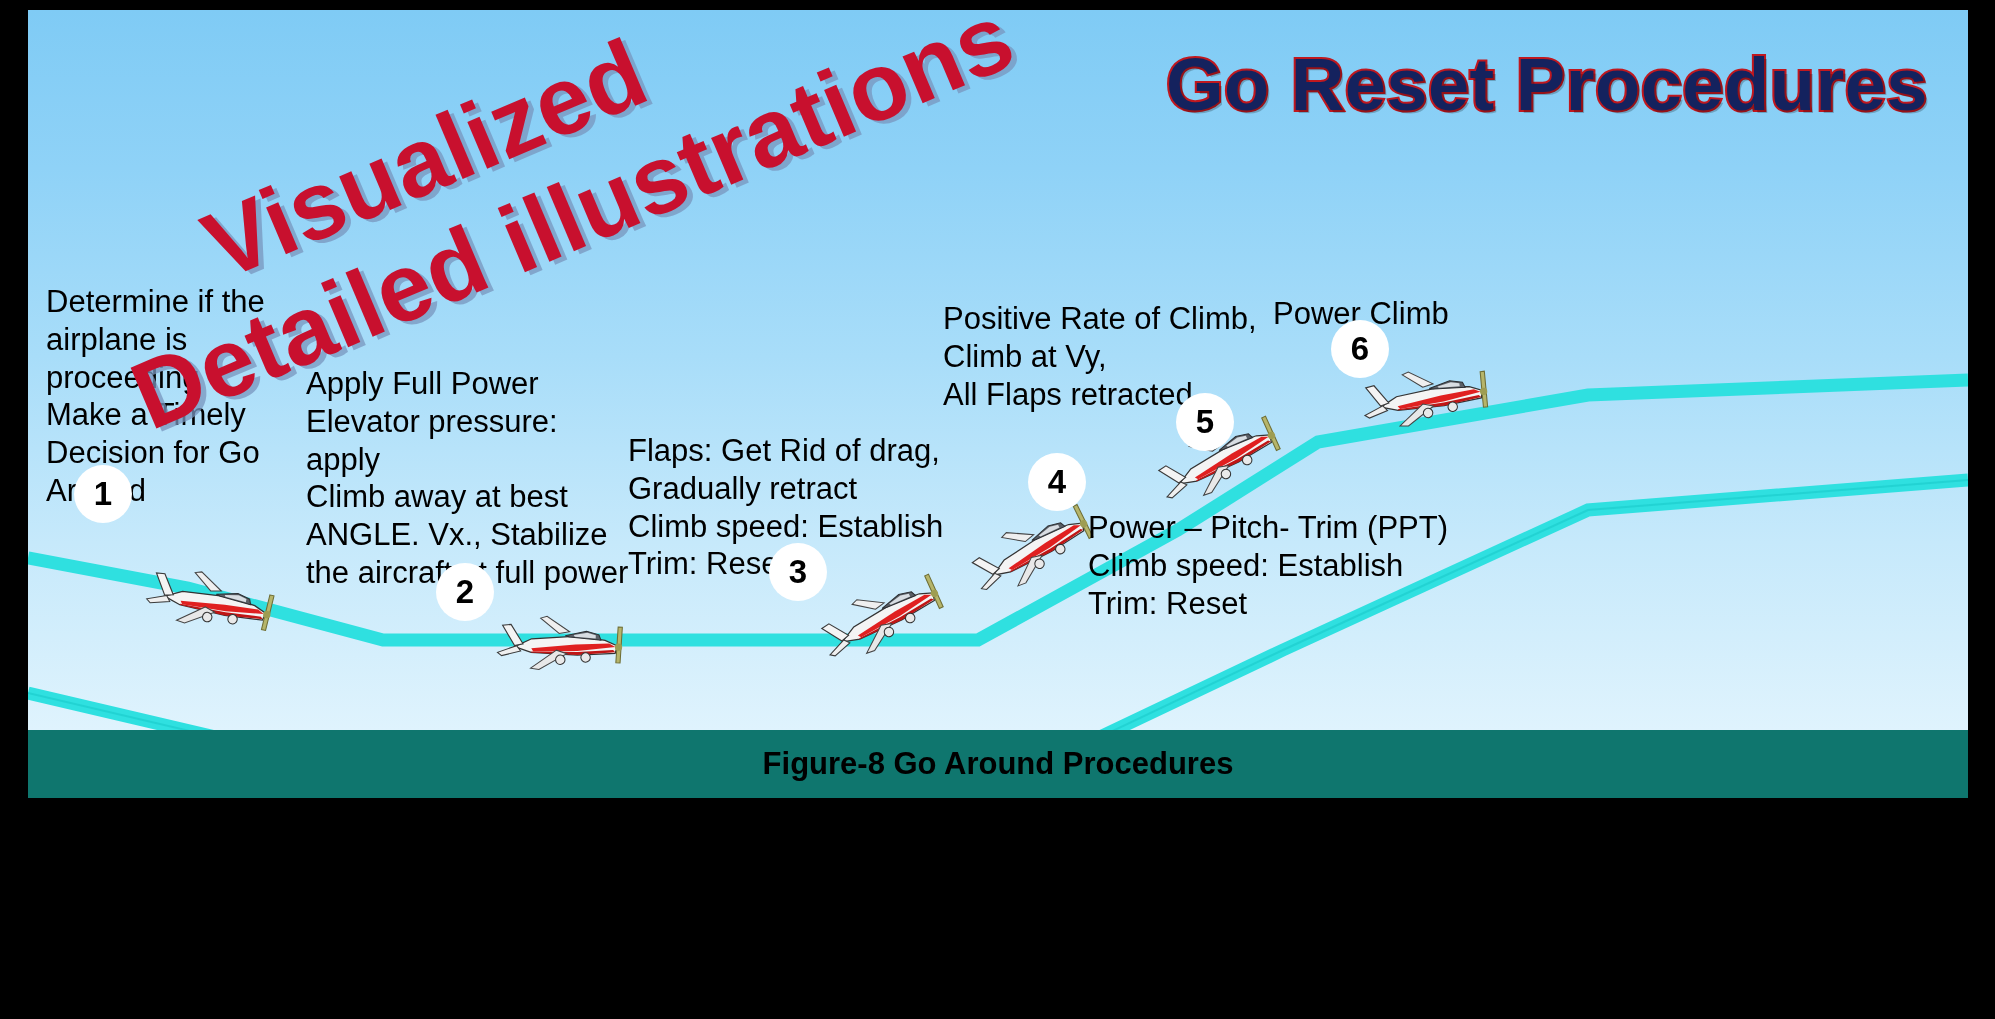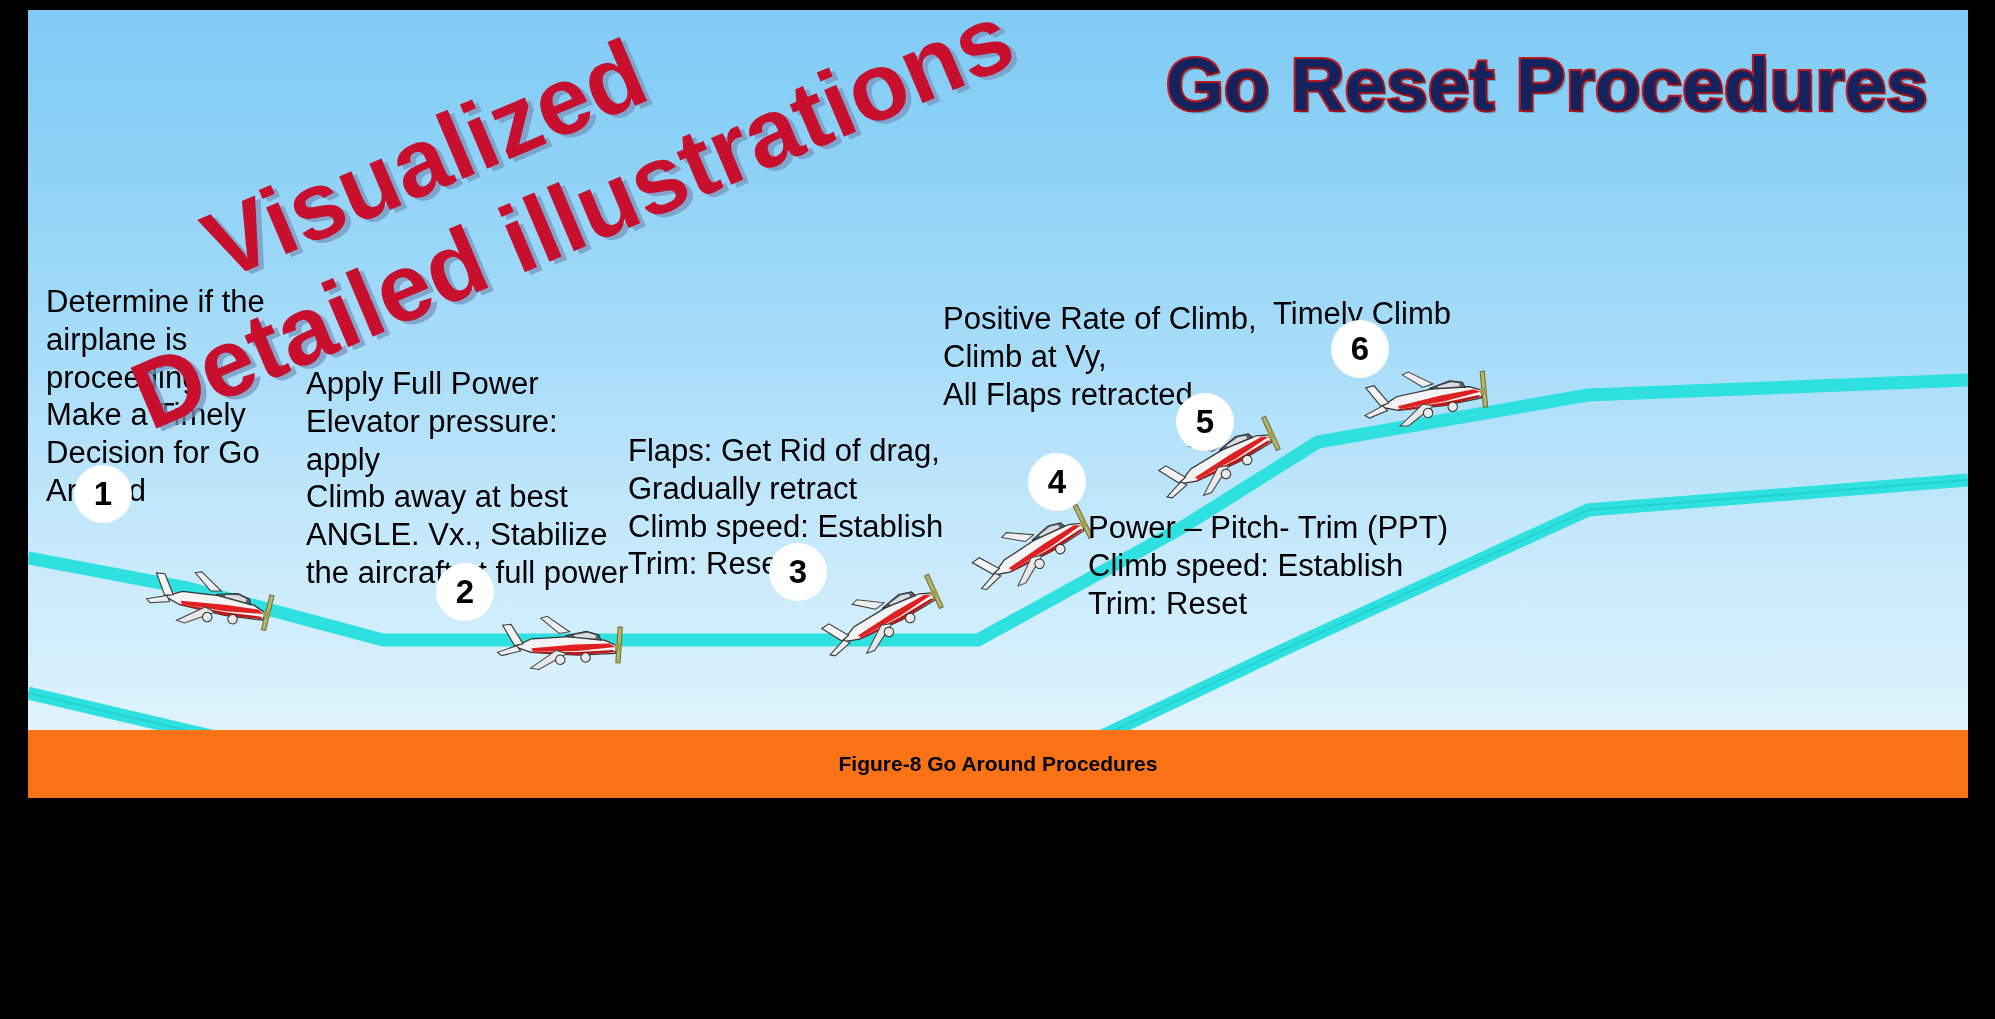--- a/index.html
+++ b/index.html
@@ -54,23 +54,23 @@
   .wm{
     position:absolute;color:#c8102e;font-weight:bold;white-space:nowrap;
     text-shadow:4px 5px 0 rgba(120,150,190,.75);
     pointer-events:none;
   }
   #wm1{left:160px;top:190px;font-size:96px;transform:rotate(-23deg);transform-origin:left top;}
   #wm2{left:88px;top:340px;font-size:96px;transform:rotate(-23deg);transform-origin:left top;}
 
   
   #caption{
-    position:absolute;left:28px;top:730px;width:1940px;height:68px;background:#f97316;
+    position:absolute;left:28px;top:730px;width:1940px;height:68px;background:#0f766e;
     display:flex;align-items:center;justify-content:center;
-    font-size:21px;font-weight:bold;color:#000;
+    font-size:31px;font-weight:bold;color:#000;
   }
 </style>
 </head>
 <body>
 
 <div id="stage">
 
   <div id="sky">
 
     <svg id="pathsvg" viewBox="0 0 1940 720">
@@ -150,21 +150,21 @@
 Climb away at best
 ANGLE. Vx., Stabilize
 the aircraft at full power</div>
     <div class="tblock" id="b3">Flaps: Get Rid of drag,
 Gradually retract
 Climb speed: Establish
 Trim: Reset</div>
     <div class="tblock" id="b5">Positive Rate of Climb,
 Climb at Vy,
 All Flaps retracted.</div>
-    <div class="tblock" id="cruise">Timely Climb</div>
+    <div class="tblock" id="cruise">Power Climb</div>
     <div class="tblock" id="b6">Power – Pitch- Trim (PPT)
 Climb speed: Establish
 Trim: Reset</div>
 
     <div class="badge" id="n1">1</div>
     <div class="badge" id="n2">2</div>
     <div class="badge" id="n3">3</div>
     <div class="badge" id="n4">4</div>
     <div class="badge" id="n5">5</div>
     <div class="badge" id="n6">6</div>

